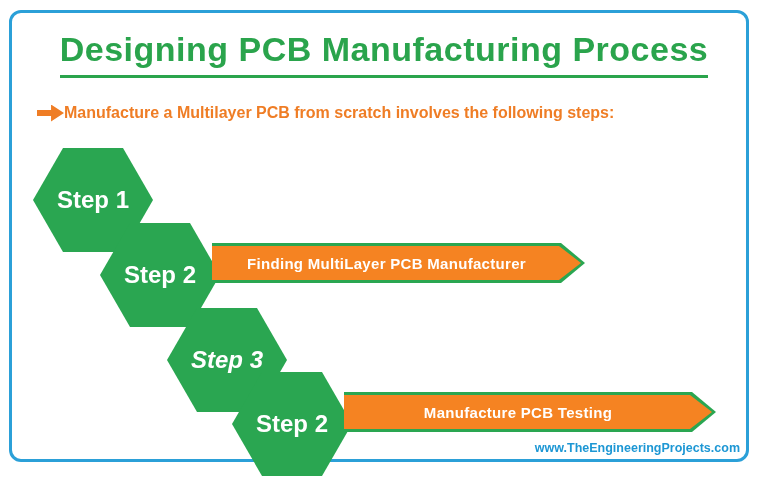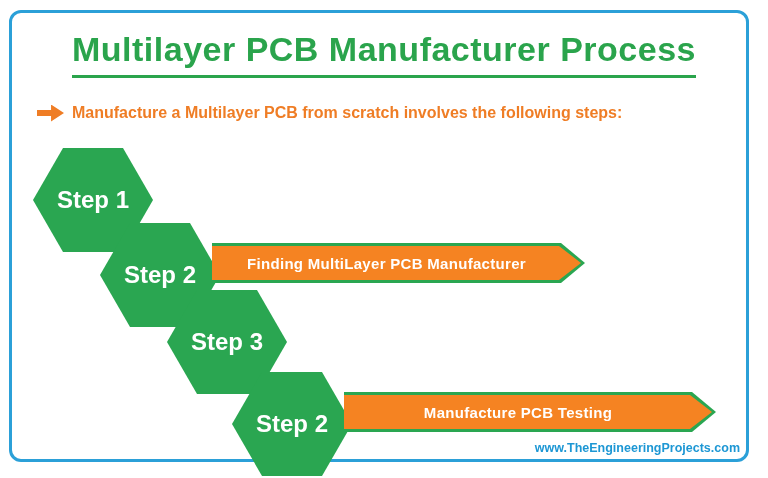--- a/index.html
+++ b/index.html
@@ -45,21 +45,20 @@
     border-bottom: 3px solid #2aa44c;
     padding-bottom: 6px;
   }
   
   .intro {
     position: absolute;
     left: 37px;
     top: 104px;
     display: flex;
     align-items: center;
-    gap: 8px;
   }
   .intro-arrow {
     width: 27px;
     height: 17px;
     background: #ef7d25;
     clip-path: polygon(0 32%, 52% 32%, 52% 0, 100% 50%, 52% 100%, 52% 68%, 0 68%);
     flex: 0 0 auto;
   }
   .intro-text {
     font-size: 16px;
@@ -121,42 +120,42 @@
     color: #1d97d4;
   }
 </style>
 </head>
 <body>
 
 <div class="canvas">
   <div class="frame"></div>
 
   <div class="title-wrap">
-    <h1 class="title">Multilayer PCB Manufacturer Process</h1>
+    <h1 class="title">Designing PCB Manufacturing Process</h1>
   </div>
 
   <div class="intro">
     <div class="intro-arrow"></div>
     <div class="intro-text">Manufacture a Multilayer PCB from scratch involves the following steps:</div>
   </div>
 
   <div class="hex" style="left:33px; top:148px;">
     <span>Step 1</span>
   </div>
 
   <div class="hex" style="left:100px; top:223px;">
     <span>Step 2</span>
   </div>
   <div class="banner" style="left:212px; top:243px; width:373px;">
     <div class="banner-inner">
       <span>Finding MultiLayer PCB Manufacturer</span>
     </div>
   </div>
 
-  <div class="hex" style="left:167px; top:290px;">
+  <div class="hex" style="left:167px; top:308px;font-style:italic;">
     <span>Step 3</span>
   </div>
 
   <div class="hex" style="left:232px; top:372px;">
     <span>Step 2</span>
   </div>
   <div class="banner" style="left:344px; top:392px; width:372px;">
     <div class="banner-inner">
       <span>Manufacture PCB Testing</span>
     </div>

